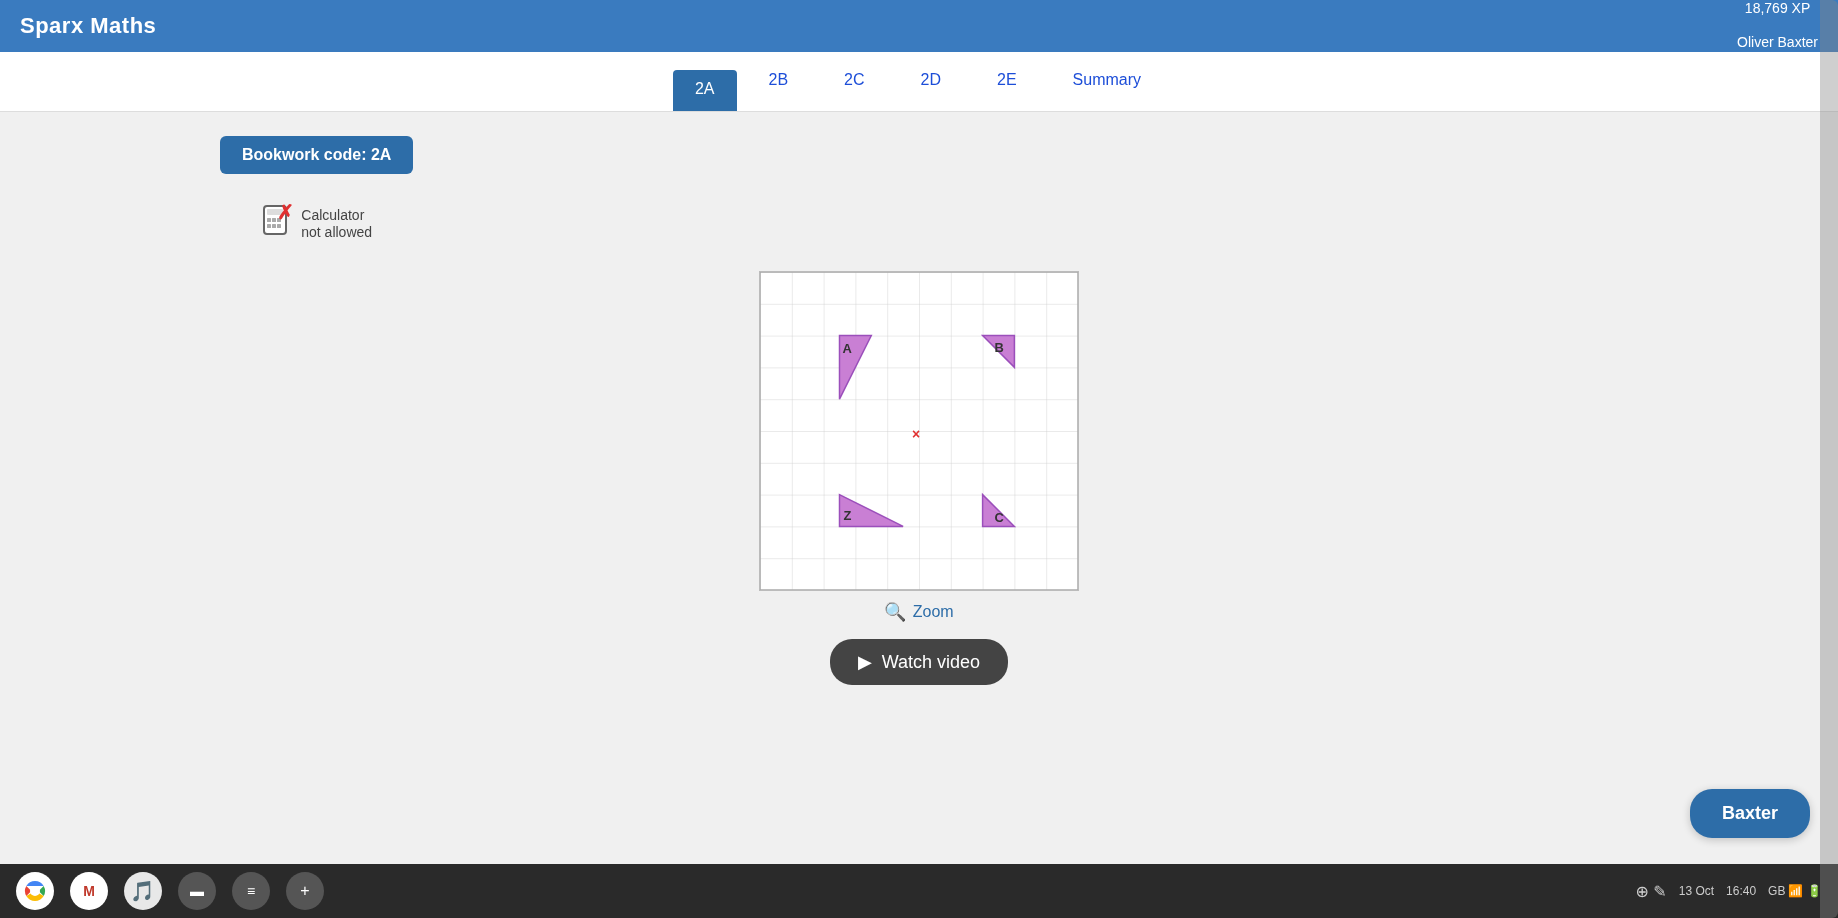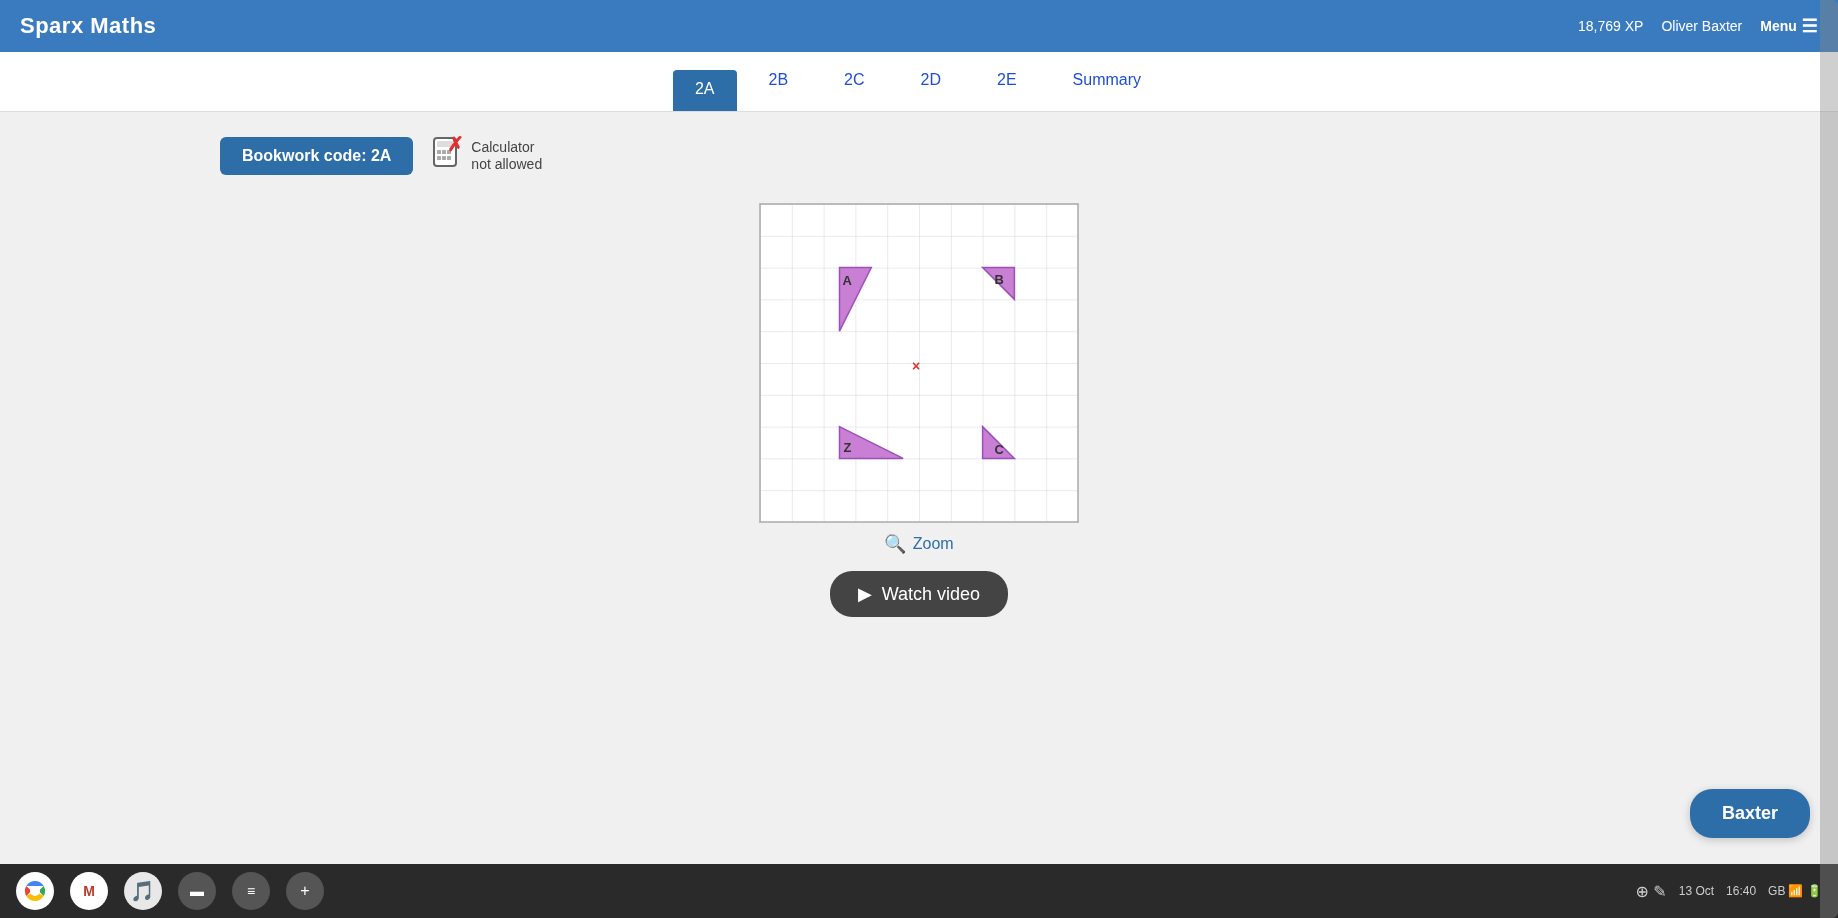--- a/index.html
+++ b/index.html
@@ -30,20 +30,21 @@
     .top-bar-right {
       position: absolute;
       right: 20px;
       top: 0;
       height: 52px;
       display: flex;
       align-items: center;
       gap: 18px;
       color: white;
       font-size: 14px;
+      flex-direction: column;
     }
     .top-bar-xp { font-weight: 500; }
     .top-bar-user { font-weight: 500; }
     .top-bar-menu { font-weight: 600; cursor: pointer; display: flex; align-items: center; gap: 5px; }
     .menu-icon { font-size: 18px; }
 
     
     .tab-bar {
       background: white;
       display: flex;
@@ -76,23 +77,24 @@
       padding: 24px 40px;
       display: flex;
       flex-direction: column;
       align-items: flex-start;
     }
 
     
     .bookwork-row {
       display: flex;
       align-items: center;
-      gap: 18px;
+      gap: 30px;
       margin-bottom: 28px;
       margin-left: 180px;
+      flex-direction: column;
     }
     .bookwork-badge {
       background: #2d6da8;
       color: white;
       border-radius: 6px;
       padding: 10px 22px;
       font-size: 16px;
       font-weight: 600;
     }
     .calculator-info {

